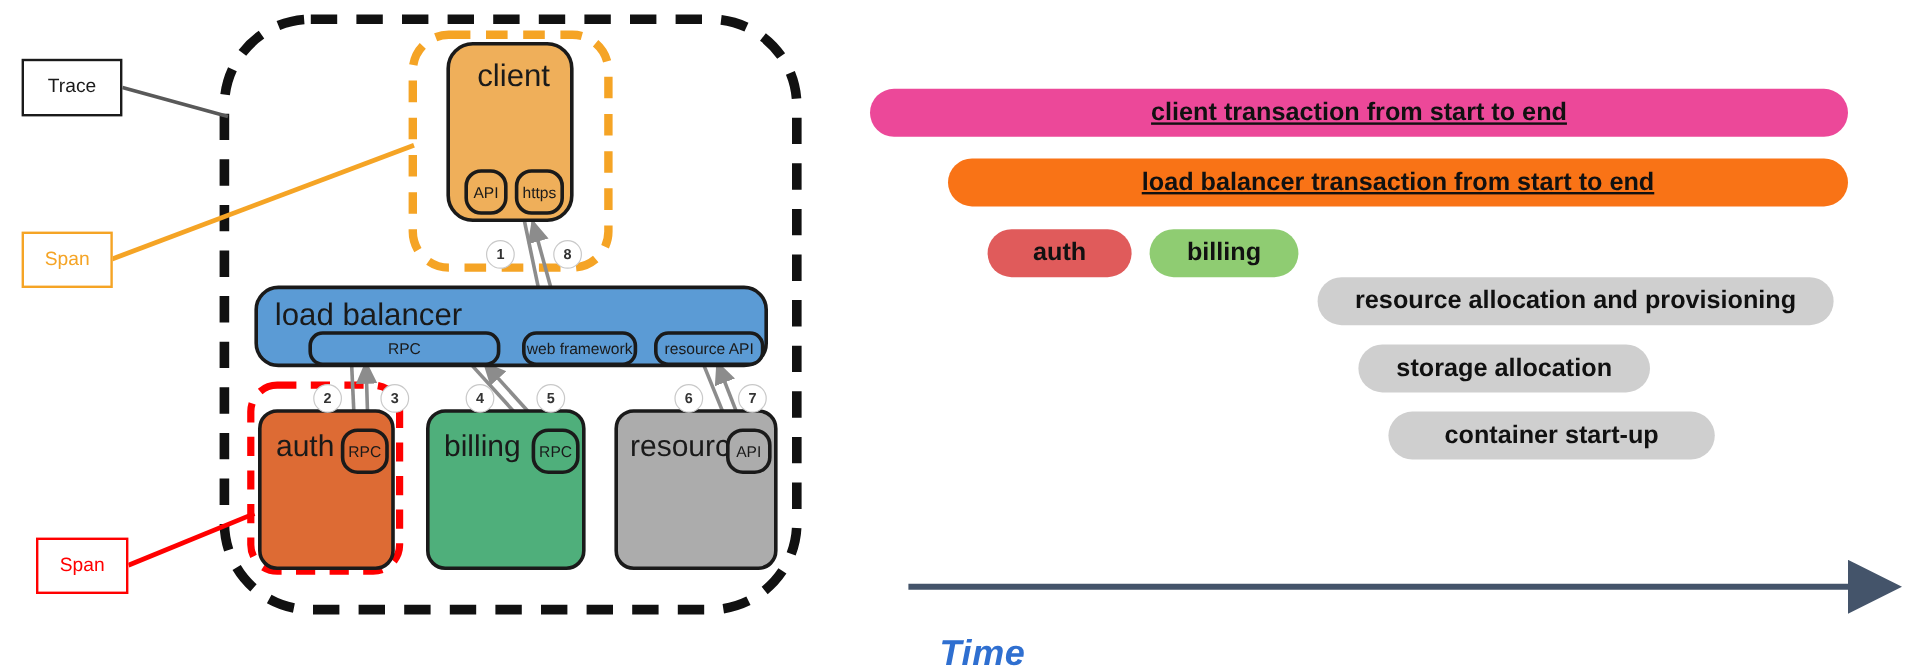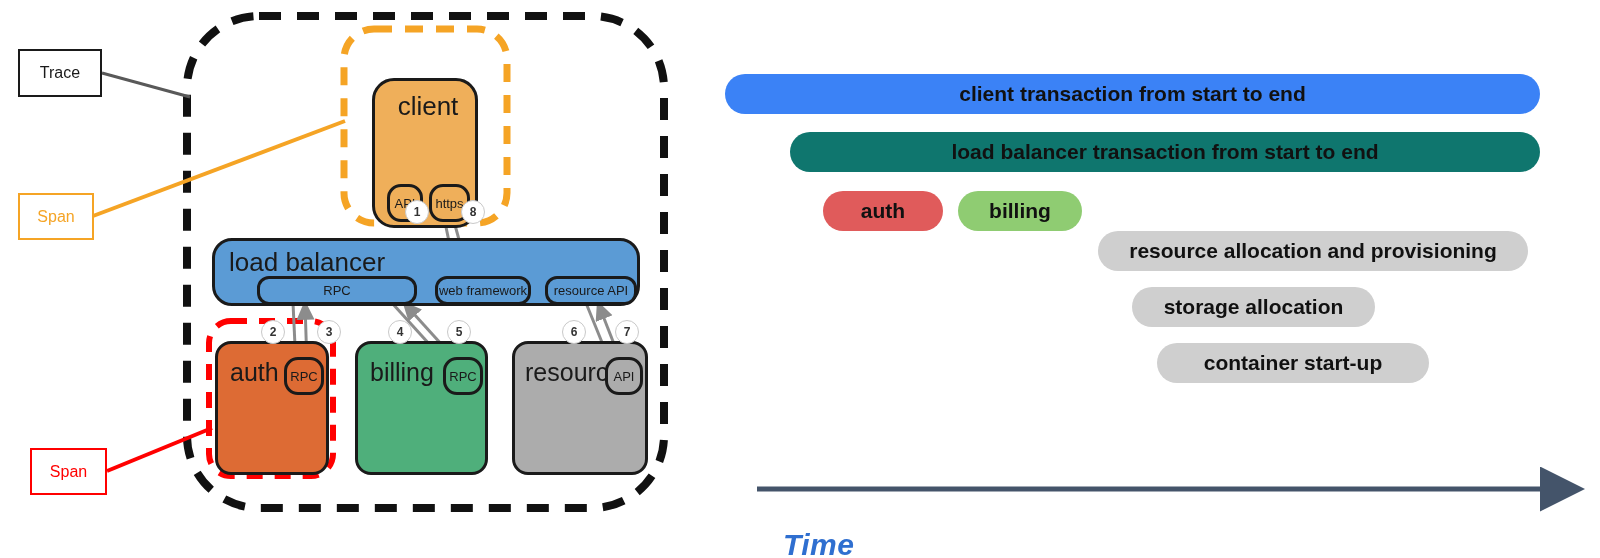--- a/index.html
+++ b/index.html
@@ -11,21 +11,21 @@
   
   .legend-box{position:absolute;display:flex;align-items:center;justify-content:center;
     background:#fff;box-sizing:border-box;font-size:16px;}
   .legend-trace{border:2px solid #1a1a1a;color:#1a1a1a;}
   .legend-span-orange{border:2px solid #F5A425;color:#F5A425;}
   .legend-span-red{border:2px solid #FF0000;color:#FF0000;}
 
   
   .node{position:absolute;box-sizing:border-box;border:3px solid #1a1a1a;}
   .node-title{position:absolute;font-size:26px;color:#1a1a1a;line-height:1;}
-  .client{background:#EFAF5A;border-radius:22px;margin-top:43px;}
+  .client{background:#EFAF5A;border-radius:22px;}
   .lb{background:#5B9BD5;border-radius:20px;}
   .svc{border-radius:16px;}
   .auth{background:#DD6B34;}
   .billing{background:#4FAF7B;}
   .resource{background:#ACACAC;}
 
   
   .sub{position:absolute;box-sizing:border-box;border:3px solid #1a1a1a;
     display:flex;align-items:center;justify-content:center;
     color:#1a1a1a;font-size:13px;border-radius:12px;}
@@ -39,22 +39,22 @@
   
   .step{position:absolute;width:24px;height:24px;border-radius:50%;
     background:#ffffff;border:1.5px solid #c9c9c9;color:#333;
     display:flex;align-items:center;justify-content:center;
     font-size:12px;font-weight:bold;box-sizing:border-box;}
 
   
   .bar{position:absolute;border-radius:20px;display:flex;align-items:center;
     justify-content:center;color:#111;font-size:21px;font-weight:bold;
     box-sizing:border-box;padding:0 10px;white-space:nowrap;}
-  .bar-client{background:#3b82f6;}
-  .bar-lb{background:#0f766e;}
+  .bar-client{background:#ec4899;text-decoration:underline;}
+  .bar-lb{background:#f97316;text-decoration:underline;}
   .bar-auth{background:#E05B5B;}
   .bar-billing{background:#8FCC72;}
   .bar-grey{background:#CFCFCF;margin-top:40px;}
 
   .time-label{position:absolute;color:#2F6FD0;font-size:30px;
     font-weight:bold;font-style:italic;letter-spacing:.5px;}
 </style>
 </head>
 <body>
 

